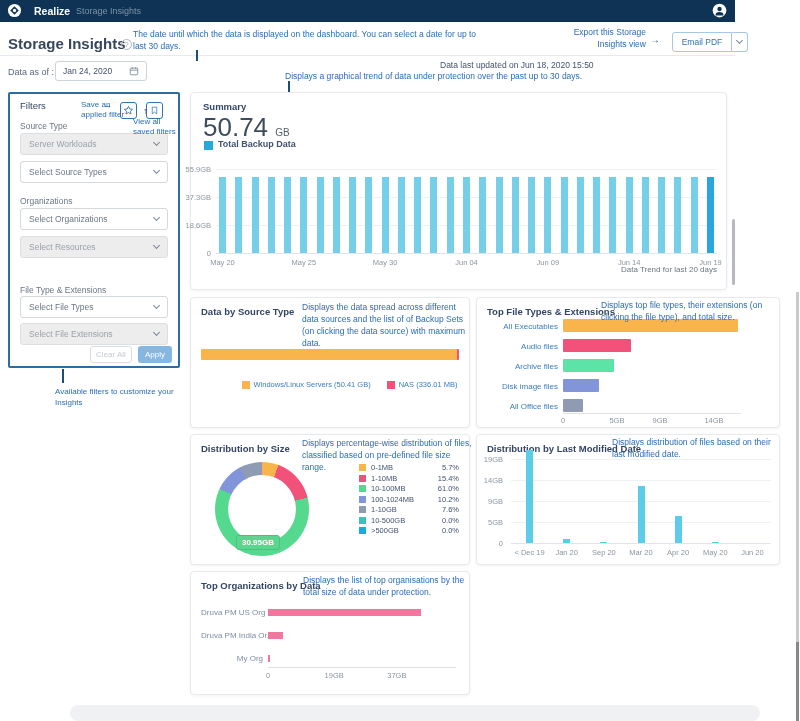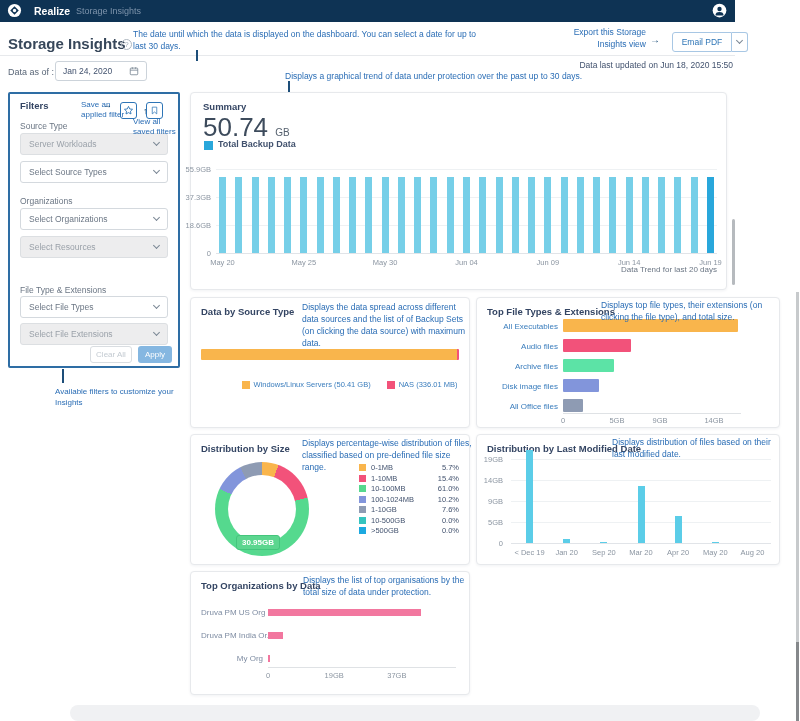--- a/index.html
+++ b/index.html
@@ -70,30 +70,30 @@
   <div class="ann" style="left:556px;top:27px;width:90px;text-align:right">Export this Storage Insights view</div>
   <span class="arrow" style="left:650px;top:35px">→</span>
   <div class="abs" style="left:672px;top:32px;display:flex">
     <div style="width:60px;height:20px;border:1px solid #a8c7e4;border-radius:3px 0 0 3px;background:#fff;
          display:flex;align-items:center;justify-content:center;font-size:8.5px;color:#2e75b6">Email PDF</div>
     <div style="width:16px;height:20px;border:1px solid #a8c7e4;border-left:none;border-radius:0 3px 3px 0;
          background:#fff;display:flex;align-items:center;justify-content:center">
         <span class="chev"></span>
       </div>
   </div>
-  <div class="abs" style="left:440px;top:60px;width:293px;text-align:right;font-size:8.5px;color:#42526e">Data last updated on Jun 18, 2020 15:50</div>
+  <div class="abs" style="left:440px;top:60px;width:293px;font-size:8.5px;color:#42526e">Data last updated on Jun 18, 2020 15:50</div>
 
   <div class="ann" style="left:133px;top:29px;width:345px">The date until which the data is displayed on the dashboard. You can select a date for up to last 30 days.</div>
   <div class="vline" style="left:196px;top:50px;height:11px"></div>
 
   <div class="ann" style="left:285px;top:71px;white-space:nowrap">Displays a graphical trend of data under protection over the past up to 30 days.</div>
   <div class="vline" style="left:288px;top:81px;height:11px"></div>
 
   <div class="panel">
-    <div class="abs" style="left:10px;top:6px;font-size:9.5px;font-weight:bold;color:#344563">Filters</div>
+    <div class="abs" style="left:10px;top:6px;font-size:9.5px;font-weight:normal;color:#344563">Filters</div>
     <div class="iconbtn" style="left:110px;top:8px">
       <span><svg viewBox="0 0 24 24" width="11" height="11">
             <path d="M12 3l2.7 5.6 6.1.8-4.5 4.2 1.1 6-5.4-3-5.4 3 1.1-6L3.2 9.4l6.1-.8z" fill="none" stroke="#2e75b6" stroke-width="2"></path>
           </svg></span>
     </div>
     <div class="iconbtn" style="left:136px;top:8px">
       <span><svg viewBox="0 0 24 24" width="9" height="11">
             <path d="M6 3h12v18l-6-5-6 5z" fill="none" stroke="#2e75b6" stroke-width="2"></path>
           </svg></span>
     </div>
@@ -305,21 +305,21 @@
         <div style="position: absolute; left: 52.2143px; top: 79.5789px; width: 7px; height: 4.42105px; background: rgb(91, 205, 232);"></div>
         <div style="position: absolute; left: 55.7143px; top: 89px; transform: translateX(-50%); font-size: 7.5px; color: rgb(139, 149, 161); white-space: nowrap;">Jan 20</div>
         <div style="position: absolute; left: 89.3571px; top: 82.6737px; width: 7px; height: 1.32632px; background: rgb(91, 205, 232);"></div>
         <div style="position: absolute; left: 92.8571px; top: 89px; transform: translateX(-50%); font-size: 7.5px; color: rgb(139, 149, 161); white-space: nowrap;">Sep 20</div>
         <div style="position: absolute; left: 126.5px; top: 27.4105px; width: 7px; height: 56.5895px; background: rgb(91, 205, 232);"></div>
         <div style="position: absolute; left: 130px; top: 89px; transform: translateX(-50%); font-size: 7.5px; color: rgb(139, 149, 161); white-space: nowrap;">Mar 20</div>
         <div style="position: absolute; left: 163.643px; top: 57.4737px; width: 7px; height: 26.5263px; background: rgb(91, 205, 232);"></div>
         <div style="position: absolute; left: 167.143px; top: 89px; transform: translateX(-50%); font-size: 7.5px; color: rgb(139, 149, 161); white-space: nowrap;">Apr 20</div>
         <div style="position: absolute; left: 200.786px; top: 83.3368px; width: 7px; height: 0.663158px; background: rgb(91, 205, 232);"></div>
         <div style="position: absolute; left: 204.286px; top: 89px; transform: translateX(-50%); font-size: 7.5px; color: rgb(139, 149, 161); white-space: nowrap;">May 20</div>
-        <div style="position: absolute; left: 241.429px; top: 89px; transform: translateX(-50%); font-size: 7.5px; color: rgb(139, 149, 161); white-space: nowrap;">Aug 20</div>
+        <div style="position: absolute; left: 241.429px; top: 89px; transform: translateX(-50%); font-size: 7.5px; color: rgb(139, 149, 161); white-space: nowrap;">Jun 20</div>
       </div>
     <div class="abs" style="left:0;top:24px;width:30px;height:84px">
         <div style="position: absolute; right: 4px; top: -4px; font-size: 7.5px; color: rgb(139, 149, 161);">19GB</div>
         <div style="position: absolute; right: 4px; top: 17px; font-size: 7.5px; color: rgb(139, 149, 161);">14GB</div>
         <div style="position: absolute; right: 4px; top: 38px; font-size: 7.5px; color: rgb(139, 149, 161);">9GB</div>
         <div style="position: absolute; right: 4px; top: 59px; font-size: 7.5px; color: rgb(139, 149, 161);">5GB</div>
         <div style="position: absolute; right: 4px; top: 80px; font-size: 7.5px; color: rgb(139, 149, 161);">0</div>
       </div>
   </div>
   <div class="ann" style="left:612px;top:437px;width:172px">Displays distribution of files based on their last modified date.</div>

